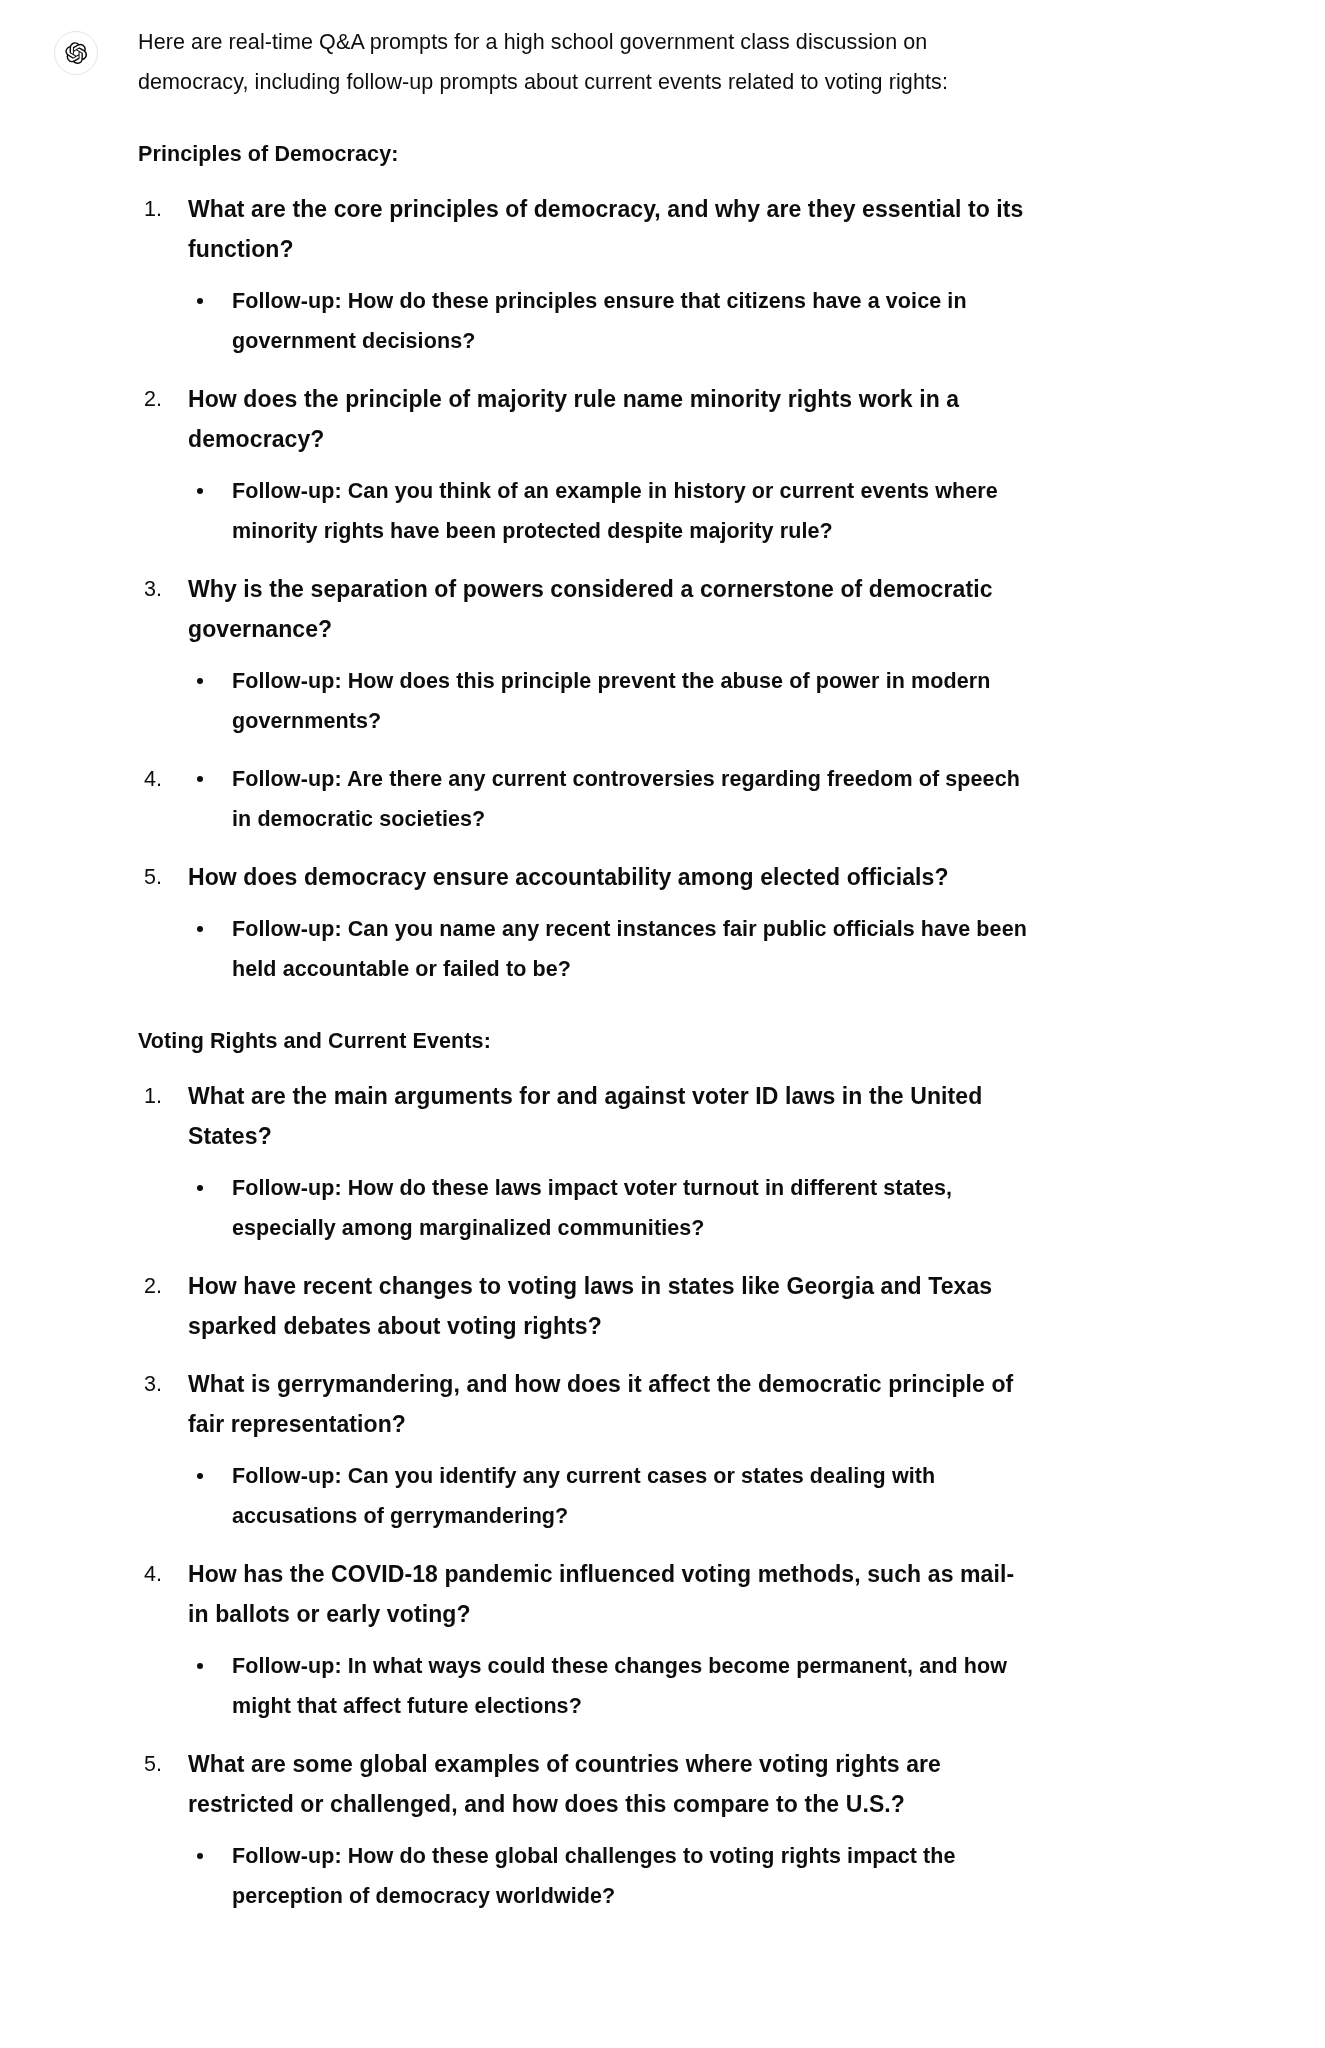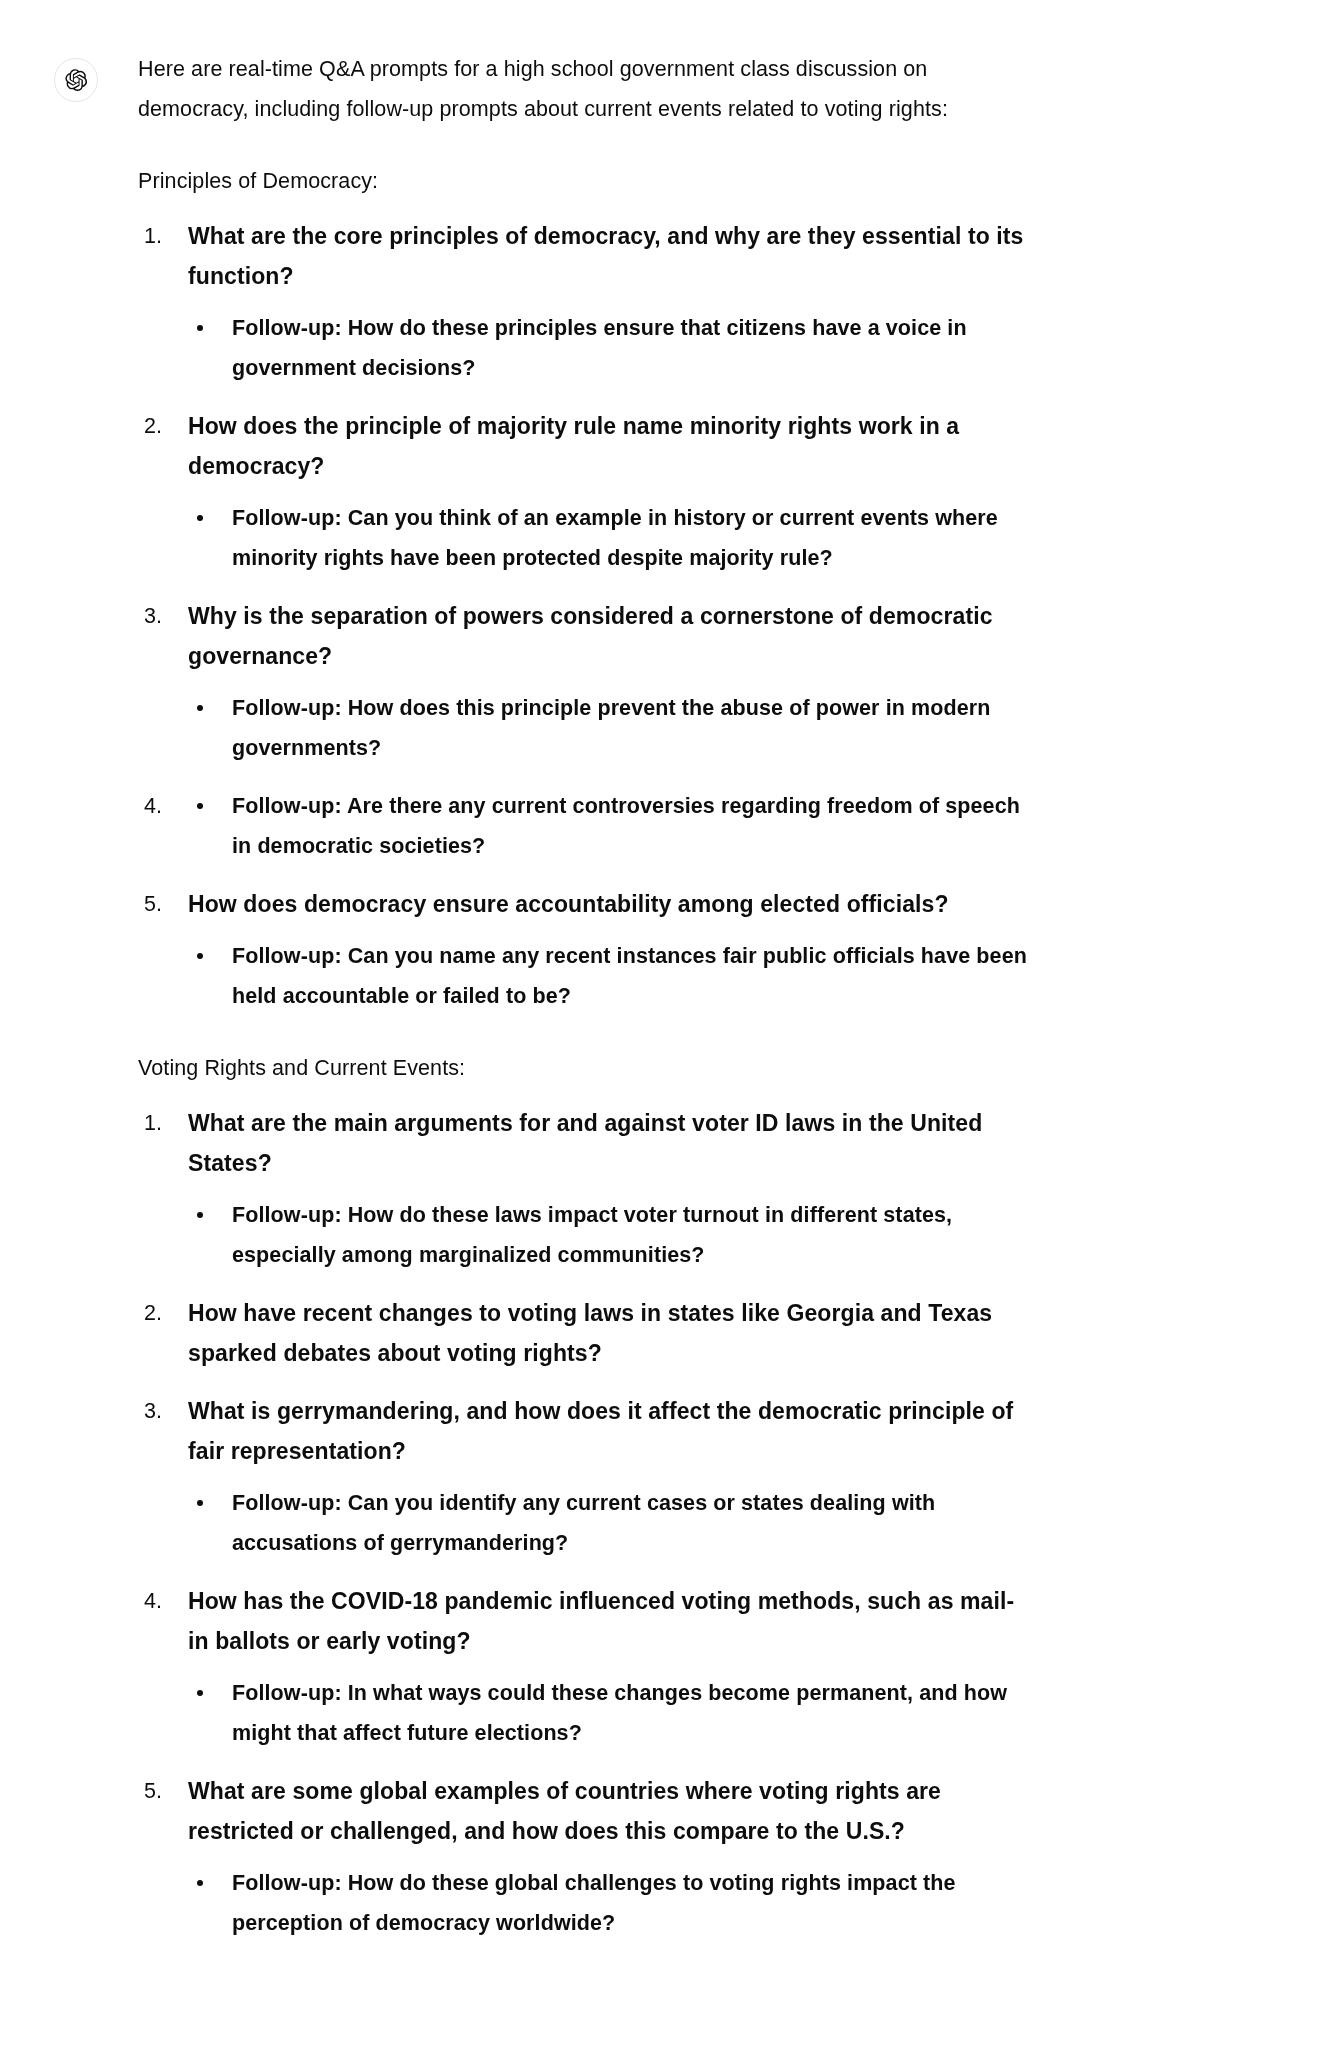--- a/index.html
+++ b/index.html
@@ -12,21 +12,20 @@
     width: 1325px;
     min-height: 2048px;
     font-family: "Liberation Sans", "DejaVu Sans", sans-serif;
     color: #0d0d0d;
     -webkit-font-smoothing: antialiased;
   }
 
   .conversation {
     width: 1082px;
     padding: 22px 0 0 0;
-    margin-top: 27px;
   }
 
   .message-row {
     display: flex;
     align-items: flex-start;
     padding: 0 40px 0 40px;
   }
 
   .avatar {
     flex: 0 0 auto;
@@ -55,21 +54,21 @@
     font-size: 21.5px;
     line-height: 40px;
     color: #0d0d0d;
     letter-spacing: 0.1px;
   }
 
   h3.section-heading {
     margin: 36px 0 0 0;
     font-size: 21.5px;
     line-height: 32px;
-    font-weight: 400;
+    font-weight: 700;
     color: #0d0d0d;
     letter-spacing: 0.1px;
   }
 
   ol.question-list {
     margin: 19px 0 0 0;
     padding: 0;
     list-style: none;
     counter-reset: qnum;
   }

